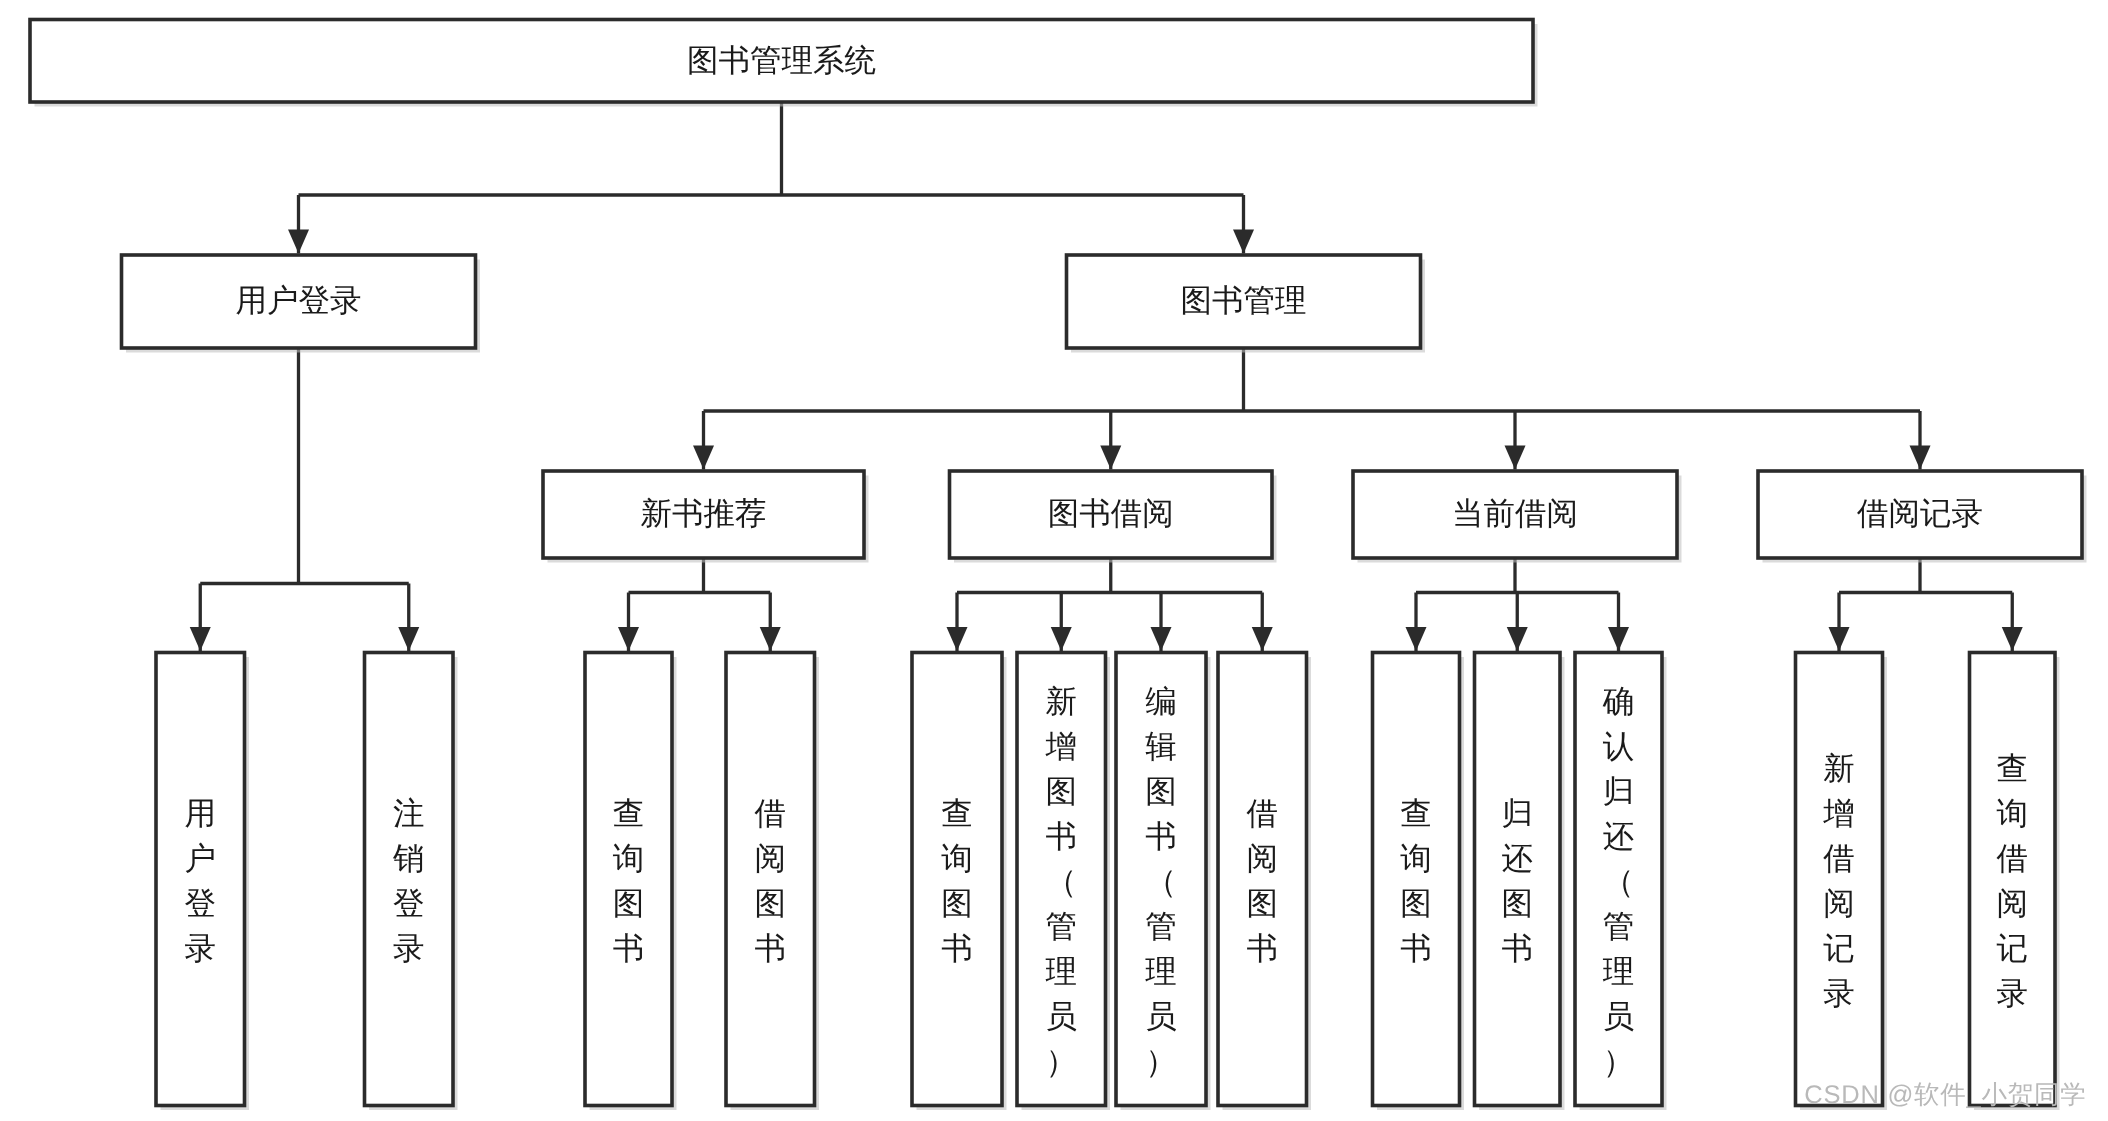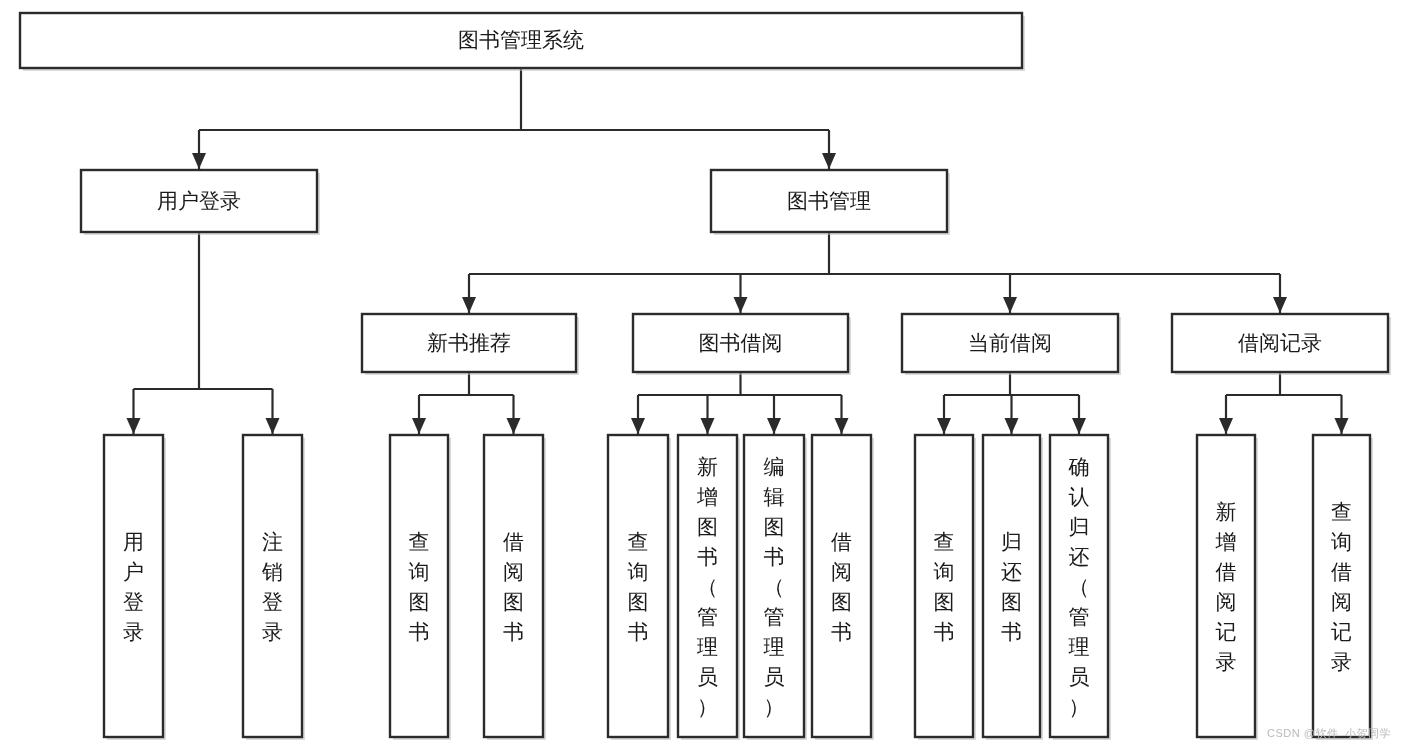--- a/index.html
+++ b/index.html
@@ -54,21 +54,21 @@
     font-family: "Liberation Sans", "DejaVu Sans", sans-serif;
     fill: #1a1a1a;
     font-size: 21px;
     text-anchor: middle;
   }
   .watermark {
     position: absolute;
     right: 14px;
     bottom: 6px;
     font-family: "Liberation Sans", "DejaVu Sans", sans-serif;
-    font-size: 11px;
+    font-size: 17px;
     color: #b9b9b9;
     letter-spacing: 0.5px;
     white-space: nowrap;
     user-select: none;
   }
 </style>
 </head>
 <body>
 
 <div id="canvas">

